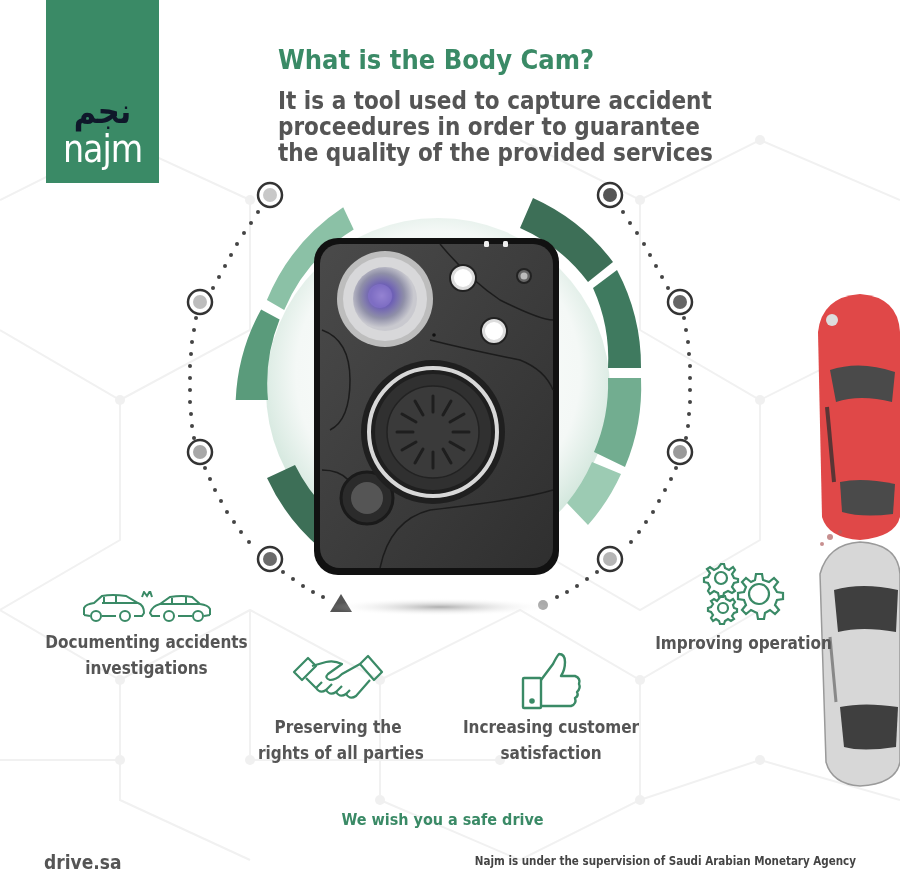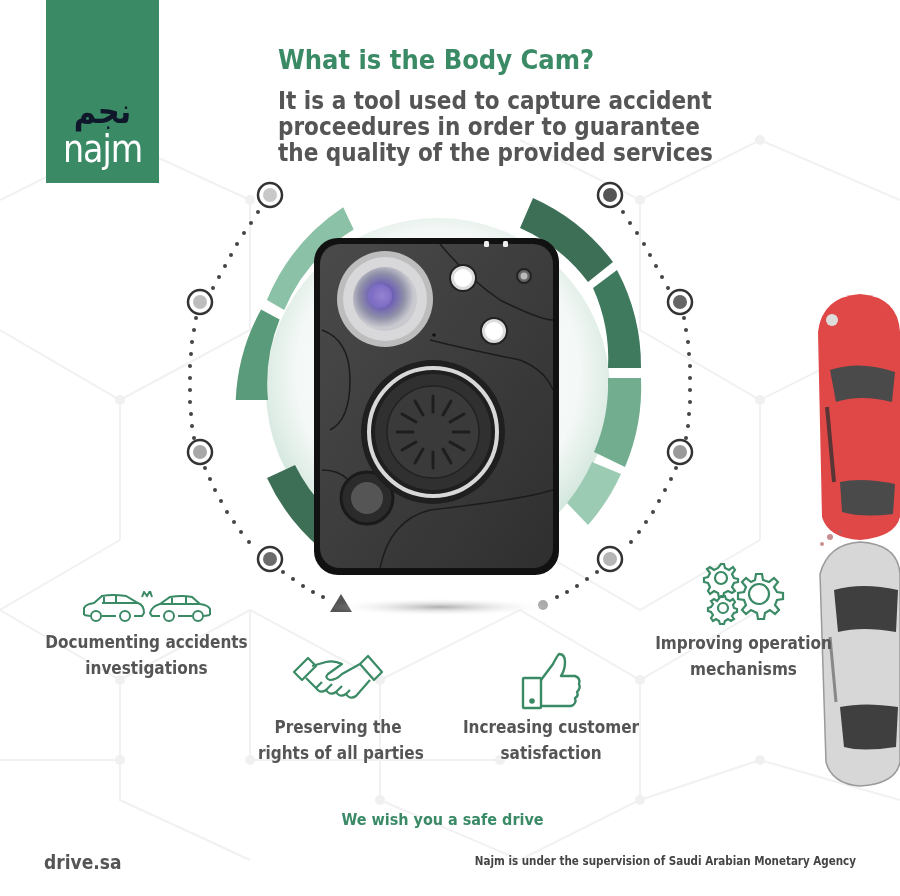--- a/index.html
+++ b/index.html
@@ -321,18 +321,17 @@
 <div class="feature" style="left:622px;top:560px;width:185px;margin-left:29px;">
   <svg class="icon" width="90" height="66" viewBox="0 0 90 66" fill="none" stroke="#3a8a66" stroke-width="2.2">
     <circle cx="22" cy="18" r="6"></circle>
     <path d="M22 4 L25 4 L26 8 L30 10 L34 7 L36 10 L33 14 L35 18 L39 19 L39 22 L35 23 L33 27 L36 31 L33 33 L29 31 L25 33 L24 37 L20 37 L19 33 L15 31 L11 34 L9 31 L11 27 L9 23 L5 22 L5 18 L9 17 L11 13 L8 9 L11 7 L15 10 L19 8 Z"></path>
     <circle cx="60" cy="34" r="10"></circle>
     <path d="M57 14 L63 14 L64 20 L70 22 L75 18 L79 22 L75 27 L78 32 L84 33 L84 39 L78 40 L76 45 L80 50 L76 54 L71 50 L66 53 L65 59 L59 59 L58 53 L52 50 L47 54 L43 50 L47 45 L45 40 L39 39 L39 33 L45 32 L47 27 L43 22 L47 18 L52 22 L56 20 Z"></path>
     <circle cx="24" cy="48" r="5"></circle>
     <path d="M22 36 L26 36 L27 39 L31 41 L34 39 L36 42 L34 45 L35 48 L38 49 L38 52 L35 53 L33 56 L35 59 L32 61 L29 59 L26 61 L25 64 L21 64 L20 61 L17 59 L14 61 L12 58 L14 55 L12 52 L9 51 L9 48 L12 47 L14 44 L12 41 L15 39 L18 41 Z"></path>
   </svg>
   <div>Improving operation</div>
-  <div>mechanisms</div>
 </div>
 
 <div class="tagline">We wish you a safe drive</div>
 <div class="site">drive.sa</div>
 <div class="supervision">Najm is under the supervision of Saudi Arabian Monetary Agency</div>
 
 </body></html>

